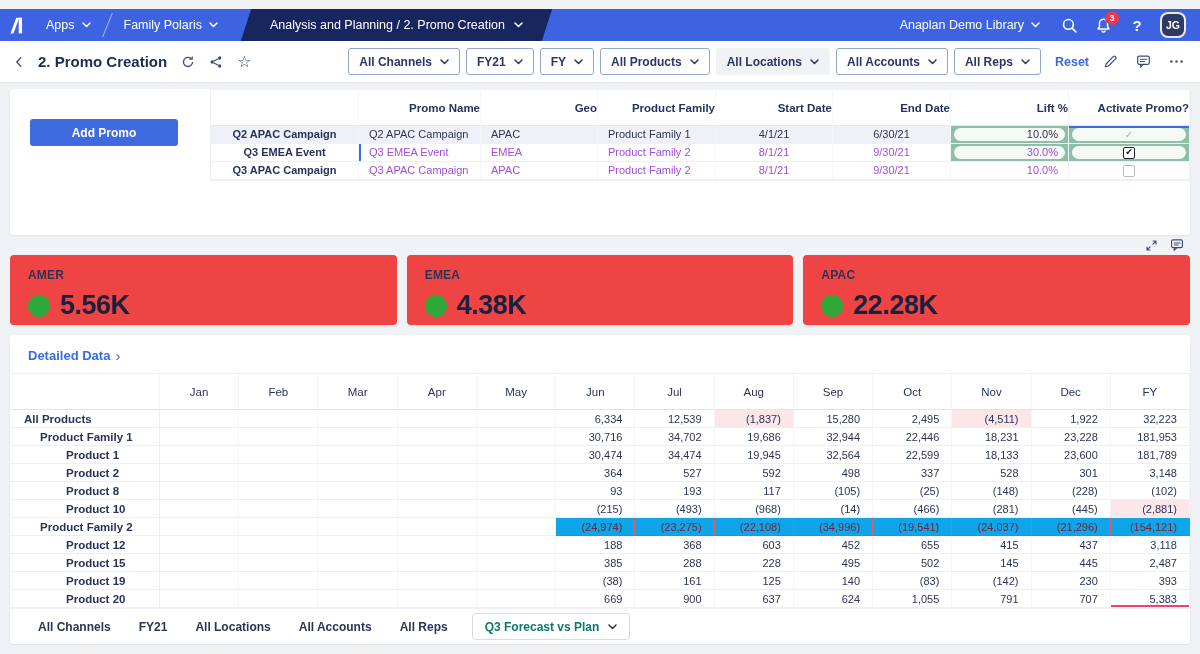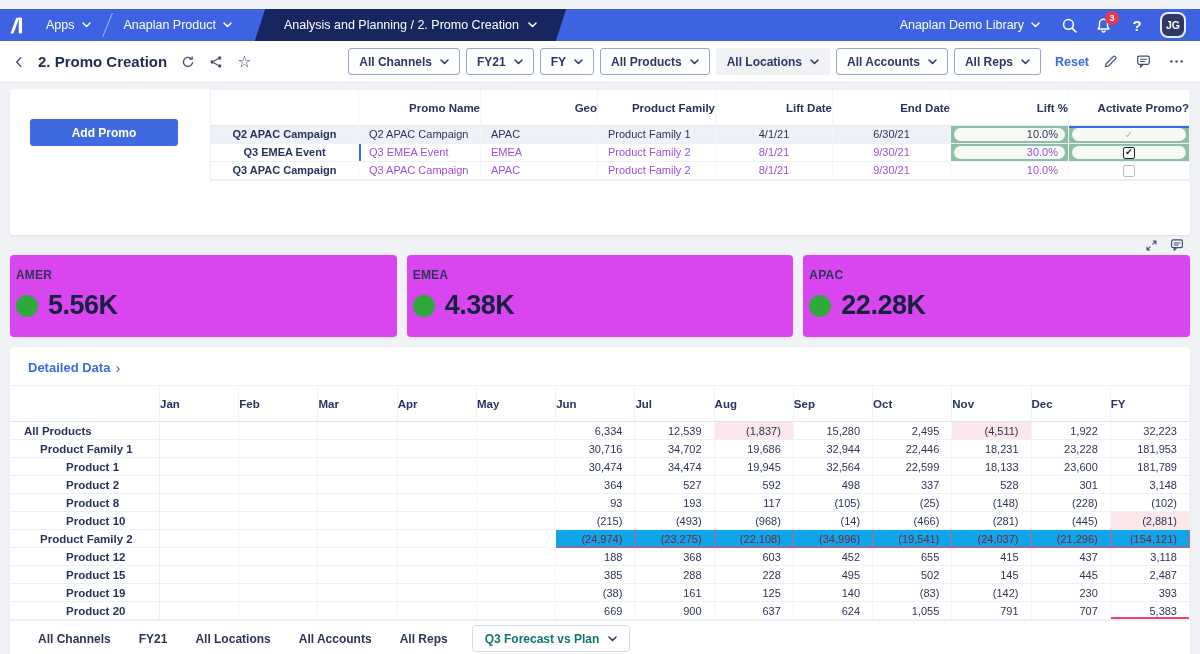--- a/index.html
+++ b/index.html
@@ -55,32 +55,32 @@
   .mcheck { color:#9FB5A8; font-size:10px; line-height:10px; }
   .cbx { width:12px; height:12px; border:1.5px solid #1C2230; border-radius:2px; background:#fff; color:#10141F; font-size:9px; line-height:9px; font-weight:700; display:inline-flex; align-items:center; justify-content:center; }
   .cbx.empty { border-color:#B4BAC6; }
   .topblue { box-shadow:inset 0 2px 0 #3A6BE2; }
   .actcell { display:flex; align-items:center; justify-content:center; }
 
   .icons-strip { height:16px; display:flex; justify-content:flex-end; align-items:center; gap:12px; padding:0 6px; margin:2px 0; color:#3F4D78; }
   .icons-strip .tbicon { padding:0; }
 
   .kpi-row { display:flex; gap:10px; }
-  .kpi { flex:1; background:#d946ef; border-radius:4px; box-shadow:0 1px 2px rgba(25,39,80,.08); height:82px; padding:13px 6px; }
+  .kpi { flex:1; background:#ef4444; border-radius:4px; box-shadow:0 1px 2px rgba(25,39,80,.08); height:70px; padding:13px 18px; }
   .kpi-label { font-size:12px; font-weight:700; color:#2B3557; letter-spacing:.2px; }
   .kpi-valrow { display:flex; align-items:center; gap:10px; margin-top:8px; }
   .kpi-dot { width:22px; height:22px; border-radius:50%; }
   .kpi-value { font-size:27px; font-weight:700; color:#16223F; letter-spacing:-.5px; }
 
   .detail-card { background:#fff; border-radius:4px; box-shadow:0 1px 2px rgba(25,39,80,.08); margin-top:10px; }
   .detail-link { display:inline-flex; align-items:center; gap:5px; padding:13px 0 10px 18px; background:none; border:none; color:#3A6BE2; font-weight:700; font-size:13px; }
   .dlchev { font-size:15px; line-height:12px; font-weight:400; }
   .drow-h, .drow { display:grid; grid-template-columns:150px repeat(13,1fr); }
   .drow-h { border-top:1px solid #EDEFF3; }
-  .dhead { height:36px; line-height:36px; text-align:left; font-weight:700; font-size:11.5px; color:#27335C; border-bottom:1px solid #DFE3EA; border-right:1px solid #F1F3F6; }
+  .dhead { height:36px; line-height:36px; text-align:center; font-weight:400; font-size:11.5px; color:#27335C; border-bottom:1px solid #DFE3EA; border-right:1px solid #F1F3F6; }
   .dcell { white-space:nowrap; overflow:hidden; }
   .dval { height:18px; line-height:18px; font-size:11px; text-align:right; padding-right:12px; color:#2B3557; border-bottom:1px solid #EDEFF3; border-right:1px solid #F3F4F7; }
   .dlabel { height:18px; line-height:18px; font-weight:700; font-size:11.5px; color:#27335C; border-bottom:1px solid #EDEFF3; border-right:1px solid #ECEEF2; }
   .ind0 { padding-left:14px; } .ind1 { padding-left:30px; } .ind2 { padding-left:56px; }
   .red { background:#0ea5e9; color:#7E2037; border-right:1px solid #E05A78; border-bottom:1px solid #E8476B; }
   .pink { background:#FBE6EA;padding-left:16px; }
   .uline { box-shadow:inset 0 -2px 0 #E8476B; }
 
   .detail-footer { display:flex; align-items:center; height:36px; padding-left:28px; border-top:1px solid #F0F2F5; }
   .footer-labels { display:flex; align-items:center; gap:28px; }
@@ -100,21 +100,21 @@
       </svg>
     </div>
     <button class="nav-item">
       <span>Apps</span>
       <svg class="chev" width="9" height="6" viewBox="0 0 9 6">
           <path d="M1 1l3.5 3.5L8 1" fill="none" stroke="#fff" stroke-width="1.5" stroke-linecap="round" stroke-linejoin="round"></path>
         </svg>
     </button>
     <span class="nav-slash"></span>
     <button class="nav-item">
-      <span>Anaplan Product</span>
+      <span>Family Polaris</span>
       <svg class="chev" width="9" height="6" viewBox="0 0 9 6">
           <path d="M1 1l3.5 3.5L8 1" fill="none" stroke="#fff" stroke-width="1.5" stroke-linecap="round" stroke-linejoin="round"></path>
         </svg>
     </button>
     <button class="nav-tab">
       <span class="nav-tab-inner">
         <span>Analysis and Planning / 2. Promo Creation</span>
         <svg class="chev" width="9" height="6" viewBox="0 0 9 6">
             <path d="M1 1l3.5 3.5L8 1" fill="none" stroke="#fff" stroke-width="1.5" stroke-linecap="round" stroke-linejoin="round"></path>
           </svg>
@@ -246,21 +246,21 @@
 
 <main>
   <section class="promo-card">
     <button class="add-promo">Add Promo</button>
     <div class="promo-table">
       <div class="prow-h">
           <div class="phead"></div>
           <div class="phead">Promo Name</div>
           <div class="phead">Geo</div>
           <div class="phead">Product Family</div>
-          <div class="phead">Lift Date</div>
+          <div class="phead">Start Date</div>
           <div class="phead">End Date</div>
           <div class="phead">Lift %</div>
           <div class="phead">Activate Promo?</div>
         </div>
       <div>
           <div class="prow sel">
             <div class="pcell prowhead">Q2 APAC Campaign</div>
             <div class="pcell left">Q2 APAC Campaign</div>
             <div class="pcell left">APAC</div>
             <div class="pcell left">Product Family 1</div>

